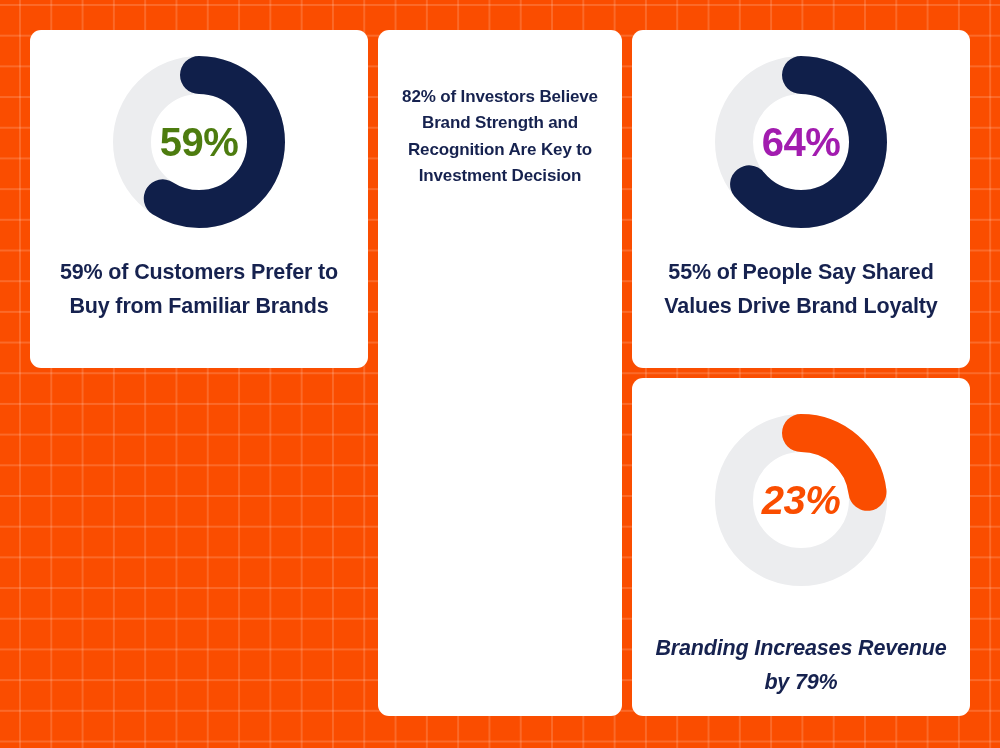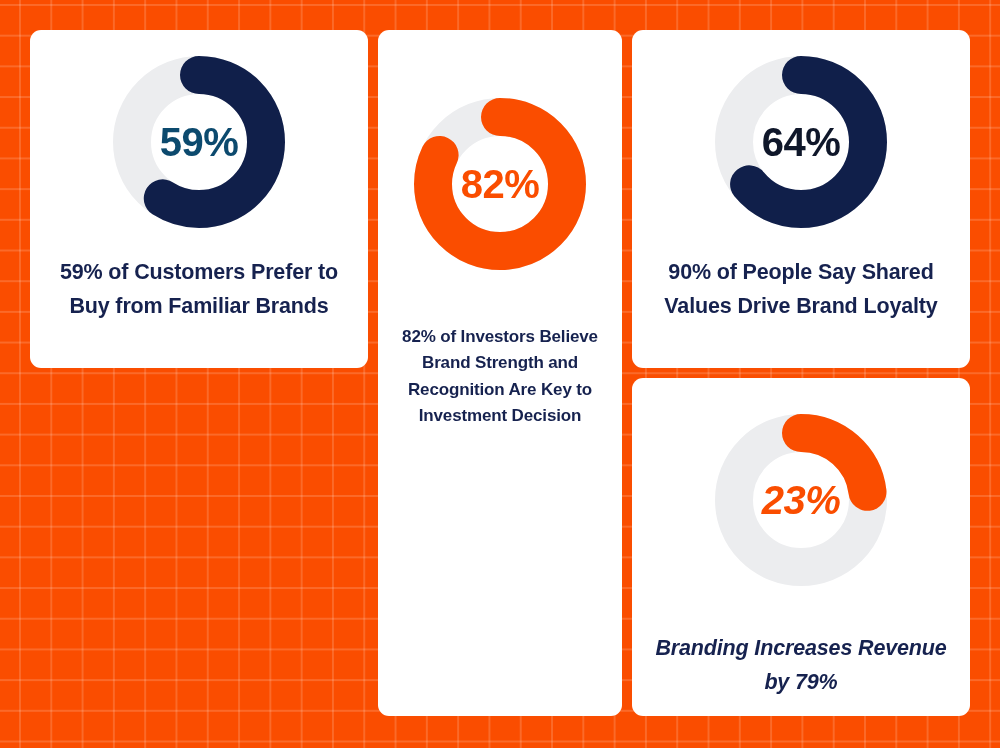--- a/index.html
+++ b/index.html
@@ -124,45 +124,38 @@
 
 <div id="infographic">
   <div class="grid">
 
     <div class="card card-tl">
       <div class="donut-wrap">
         <svg viewBox="0 0 172 172">
           <circle class="track" cx="86" cy="86" r="67" fill="none" stroke-width="38" stroke="#ecedef"></circle>
           <circle class="arc" cx="86" cy="86" r="67" fill="none" stroke-width="38" stroke-linecap="round" stroke="#101f4a" stroke-dasharray="248.37431519280904 172.59910038822323" stroke-dashoffset="0"></circle>
         </svg>
-        <div class="donut-value" style="color: #0c4a6e;">59%</div>
+        <div class="donut-value" style="color: #4d7c0f;">59%</div>
       </div>
       <div class="caption">59% of Customers Prefer to Buy from Familiar Brands</div>
     </div>
 
     <div class="card card-center">
-      <div class="donut-wrap">
-        <svg viewBox="0 0 172 172">
-          <circle class="track" cx="86" cy="86" r="67" fill="none" stroke-width="38" stroke="#ecedef"></circle>
-          <circle class="arc" cx="86" cy="86" r="67" fill="none" stroke-width="38" stroke-linecap="round" stroke="#fa4d00" stroke-dasharray="345.1982007764464 75.77521480458586" stroke-dashoffset="0"></circle>
-        </svg>
-        <div class="donut-value" style="color: rgb(250, 77, 0);">82%</div>
-      </div>
       <div class="caption">82% of Investors Believe Brand Strength and Recognition Are Key to Investment Decision</div>
     </div>
 
     <div class="card card-tr">
       <div class="donut-wrap">
         <svg viewBox="0 0 172 172">
           <circle class="track" cx="86" cy="86" r="67" fill="none" stroke-width="38" stroke="#ecedef"></circle>
           <circle class="arc" cx="86" cy="86" r="67" fill="none" stroke-width="38" stroke-linecap="round" stroke="#101f4a" stroke-dasharray="269.42298597186067 151.5504296091716" stroke-dashoffset="0"></circle>
         </svg>
-        <div class="donut-value" style="color: #0f172a;">64%</div>
+        <div class="donut-value" style="color: #a21caf;">64%</div>
       </div>
-      <div class="caption">90% of People Say Shared Values Drive Brand Loyalty</div>
+      <div class="caption">55% of People Say Shared Values Drive Brand Loyalty</div>
     </div>
 
 
     <div class="card card-br">
       <div class="donut-wrap">
         <svg viewBox="0 0 172 172">
           <circle class="track" cx="86" cy="86" r="67" fill="none" stroke-width="38" stroke="#ecedef"></circle>
           <circle class="arc" cx="86" cy="86" r="67" fill="none" stroke-width="38" stroke-linecap="round" stroke="#fa4d00" stroke-dasharray="96.82388558363742 324.14952999739484" stroke-dashoffset="0"></circle>
         </svg>
         <div class="donut-value" style="color: rgb(250, 77, 0);">23%</div>

